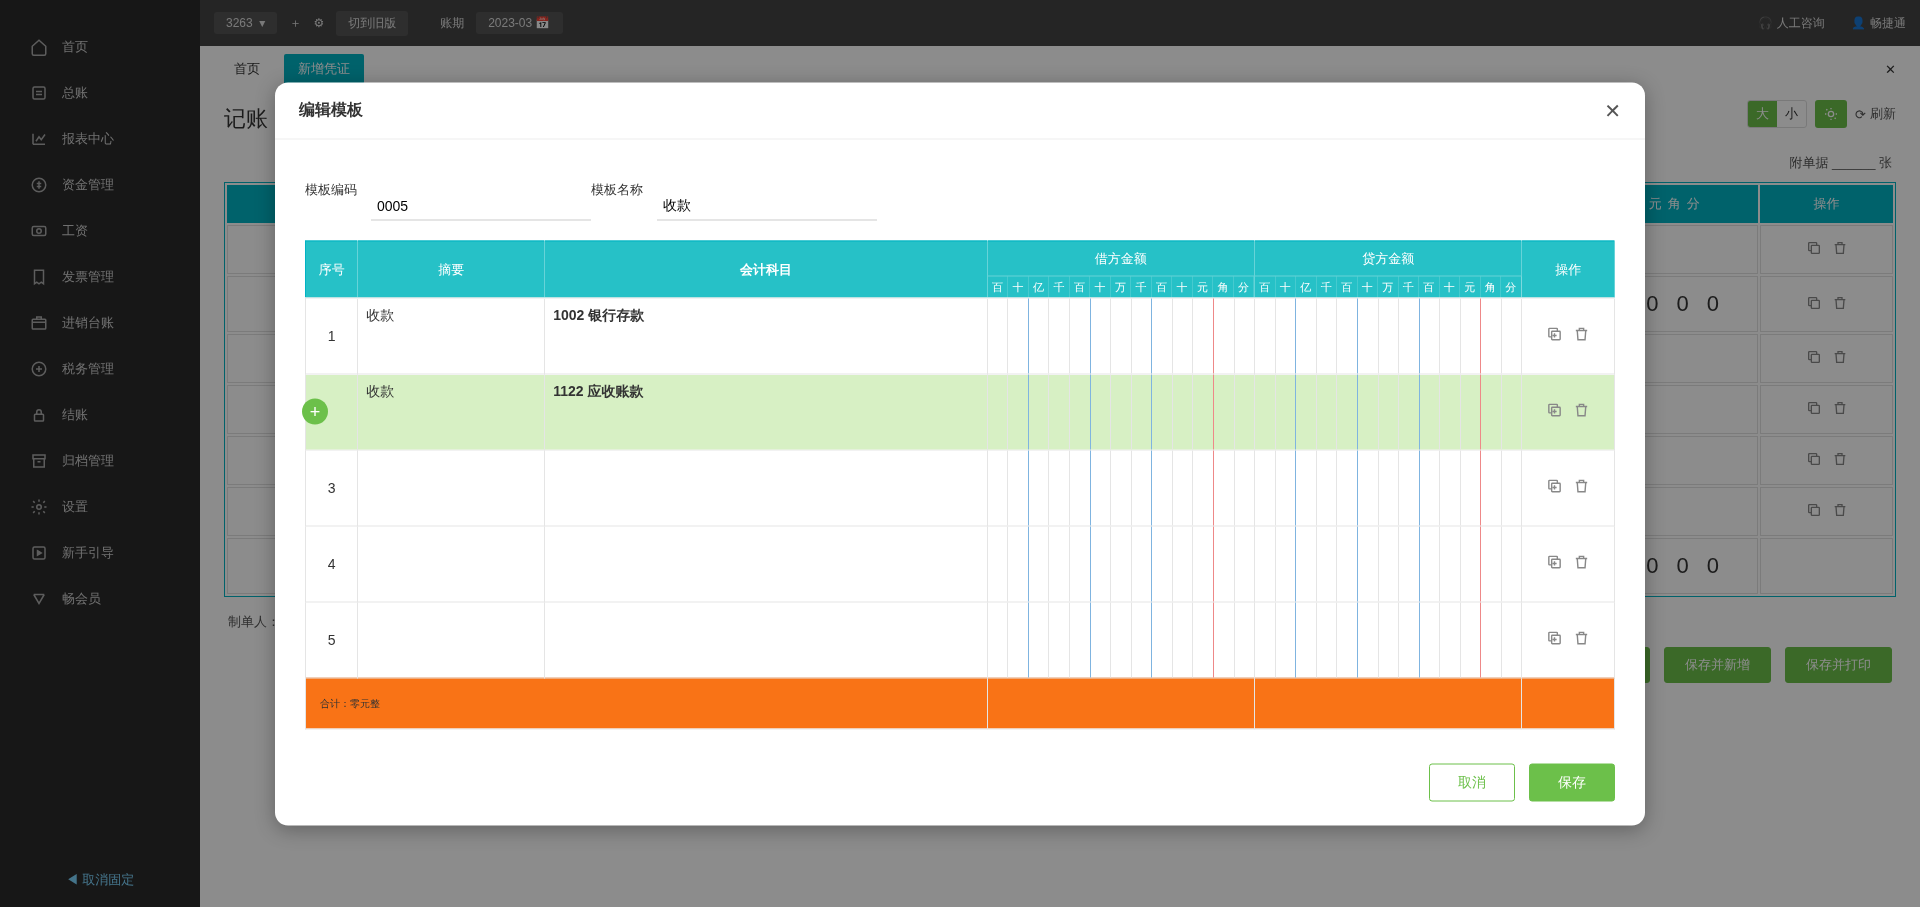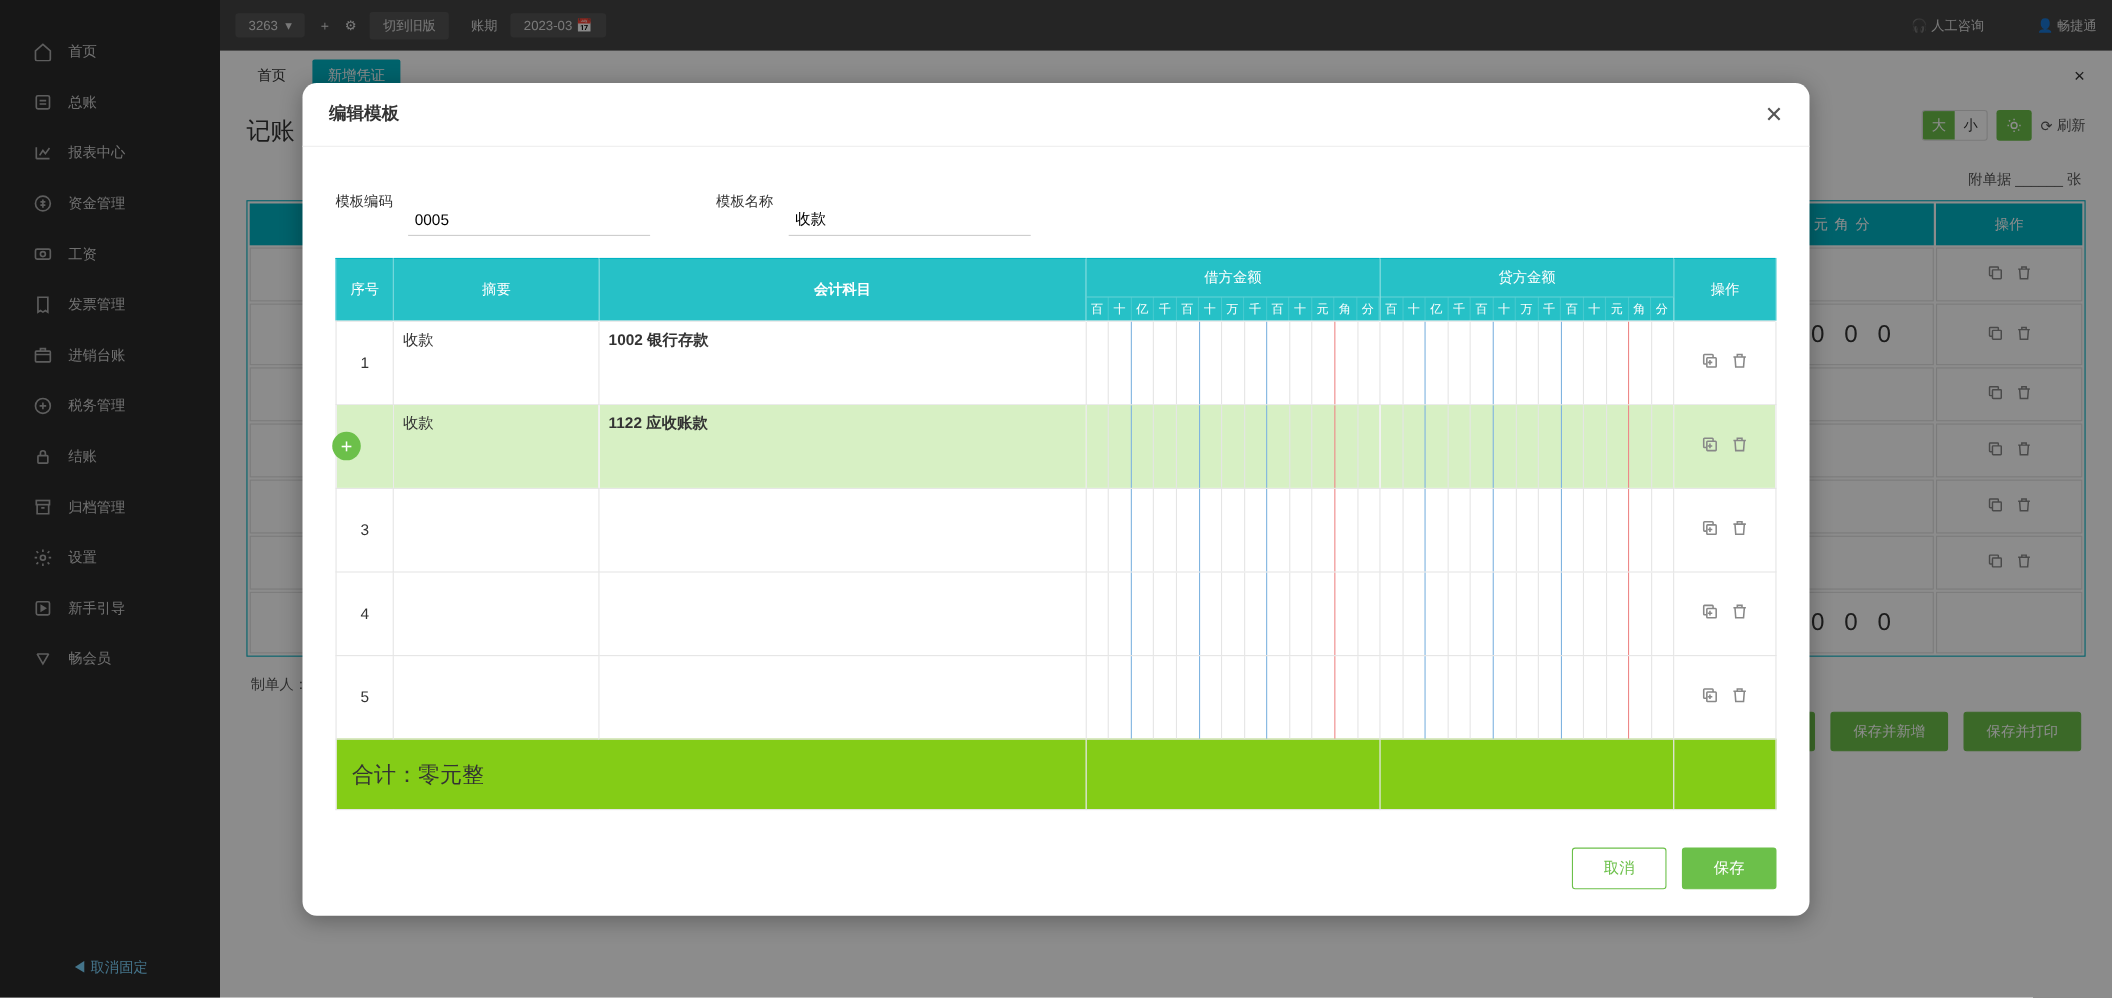--- a/index.html
+++ b/index.html
@@ -9,21 +9,21 @@
 .bg-app { position: absolute; inset: 0; }
 .sidebar { position: absolute; left: 0; top: 0; width: 200px; height: 100%; background: #2a2a2a; color: #ccc; padding-top: 24px; }
 .sidebar-item { display: flex; align-items: center; gap: 14px; padding: 14px 30px; cursor: pointer; }
 .sidebar-item .icn { width: 18px; height: 18px; display: inline-flex; align-items: center; justify-content: center; }
 .sidebar-item svg { width: 18px; height: 18px; stroke: #aaa; fill: none; stroke-width: 2; }
 .sidebar-foot { position: absolute; bottom: 18px; left: 0; right: 0; text-align: center; color: #7dd3fc; }
 
 .main { position: absolute; left: 200px; top: 0; right: 0; bottom: 0; background: #fff; }
 .header { height: 46px; background: #444; display: flex; align-items: center; padding: 0 14px; gap: 12px; color: #ddd; font-size: 12px; }
 .header-box { background: #555; border-radius: 3px; padding: 4px 12px; }
-.header .period-lbl { margin-left: 8px; text-align: center; }
+.header .period-lbl { margin-left: 20px; text-align: center; }
 .header .spacer { flex: 1; }
 
 .page-tabs { display: flex; align-items: center; padding: 8px 20px 0; gap: 10px; }
 .page-tab { padding: 6px 14px; background: #fff; border: none; }
 .page-tab.act { background: #01b3c4; color: #fff; border-radius: 2px; }
 .tab-close { margin-left: auto; padding: 4px; }
 
 .page-title { font-size: 22px; padding: 20px 24px 10px; }
 .toolbar { display: flex; align-items: center; gap: 8px; padding: 6px 24px; justify-content: flex-end; }
 .font-btns { display: flex; border: 1px solid #ddd; border-radius: 3px; overflow: hidden; }
@@ -49,21 +49,21 @@
 
 .overlay { position: absolute; inset: 0; background: rgba(0,0,0,0.45); z-index: 100; }
 
 
 .modal { position: absolute; left: 50%; top: 50%; transform: translate(-50%, -50%); width: 1370px; background: #fff; border-radius: 13px; z-index: 101; box-shadow: 0 4px 20px rgba(0,0,0,.3); }
 .modal-head { display: flex; align-items: center; justify-content: space-between; padding: 16px 24px; border-bottom: 1px solid #eee; }
 .modal-title { font-size: 16px; font-weight: bold; }
 .modal-close { cursor: pointer; font-size: 20px; color: #555; }
 .modal-body { padding: 20px 30px; }
 
-.form-row { display: flex; gap: 60px; margin-bottom: 20px; }
+.form-row { display: flex; margin-bottom: 20px; }
 .form-fld { display: flex; align-items: center; gap: 14px; }
 .form-fld input { border: none; border-bottom: 1px solid #ccc; padding: 6px 6px; width: 220px; font-size: 14px; outline: none; margin-top: 32px; }
 
 .tmpl-tbl { width: 100%; border-collapse: collapse; border: 1px solid #01b3c4; }
 .tmpl-tbl thead th { background: #26c1c7; color: #fff; font-weight: normal; padding: 0; border-right: 1px solid rgba(255,255,255,.3); }
 .th-upper { padding: 8px 4px; border-bottom: 1px solid rgba(255,255,255,.3); }
 .th-units { display: flex; }
 .th-units span { flex: 1; font-size: 11px; padding: 3px 0; border-right: 1px solid rgba(255,255,255,.15); }
 .tmpl-tbl tbody td { border: 1px solid #e5e5e5; height: 76px; vertical-align: top; padding: 8px; font-size: 14px; position: relative; }
 .tmpl-tbl tbody tr.hl td { background: #d7f0c4; }
@@ -73,21 +73,21 @@
 .tmpl-tbl .amt-col { width: 266px; padding: 0; font-family: Liberation Mono, monospace; }
 .tmpl-tbl .ops-col { width: 92px; text-align: center; vertical-align: middle; }
 .add-badge { position: absolute; left: 9px; top: 50%; transform: translate(-50%,-50%); width: 26px; height: 26px; border-radius: 50%; background: #6cc04a; color: #fff; display: flex; align-items: center; justify-content: center; font-size: 18px; z-index: 2; cursor: pointer; }
 
 .amount-grid { display: flex; height: 100%; }
 .amount-grid span { flex: 1; border-right: 1px solid #e5e5e5; }
 .amount-grid span.mk-b { border-right-color: #7fb4e0; }
 .amount-grid span.mk-r { border-right-color: #e88; }
 .amount-grid span:last-child { border-right: none; }
 
-.tmpl-tbl tfoot td { background: #84cc16; padding: 18px 14px; font-size: 20px; border: 1px solid #e5e5e5; }
+.tmpl-tbl tfoot td { background: #f97316; padding: 18px 14px; font-size: 10px; border: 1px solid #e5e5e5; }
 .tmpl-tbl tfoot .amt-col { padding: 0; }
 
 .row-ops { display: flex; gap: 10px; justify-content: center; }
 .row-ops svg { width: 17px; height: 17px; stroke: #888; fill: none; stroke-width: 2; cursor: pointer; }
 
 .modal-foot { display: flex; justify-content: flex-end; gap: 14px; padding: 14px 30px 24px; }
 .mbtn { padding: 9px 28px; border-radius: 3px; cursor: pointer; font-size: 14px; }
 .mbtn.cancel { background: #fff; border: 1px solid #6cc04a; color: #6cc04a; }
 .mbtn.save { background: #6cc04a; border: 1px solid #6cc04a; color: #fff; }
 </style>
@@ -216,21 +216,21 @@
   <div class="main">
     <div class="header">
       <span class="header-box"><span>3263</span>&nbsp;&nbsp;▾</span>
       <span>＋</span>
       <span>⚙</span>
       <span class="header-box">切到旧版</span>
       <span class="period-lbl">账期</span>
       <span class="header-box"><span>2023-03</span>&nbsp;📅</span>
       <span class="spacer"></span>
       <span>🎧 <span>人工咨询</span></span>
-      <span style="margin-left:36px">👤 <span>畅捷通</span></span>
+      <span style="margin-left:15px">👤 <span>畅捷通</span></span>
     </div>
 
     <div class="page-tabs">
       <span class="page-tab">首页</span>
       <span class="page-tab act">新增凭证</span>
       <span class="tab-close">✕</span>
     </div>
 
     <div style="display:flex;align-items:center;">
       <div class="page-title">记账</div>

